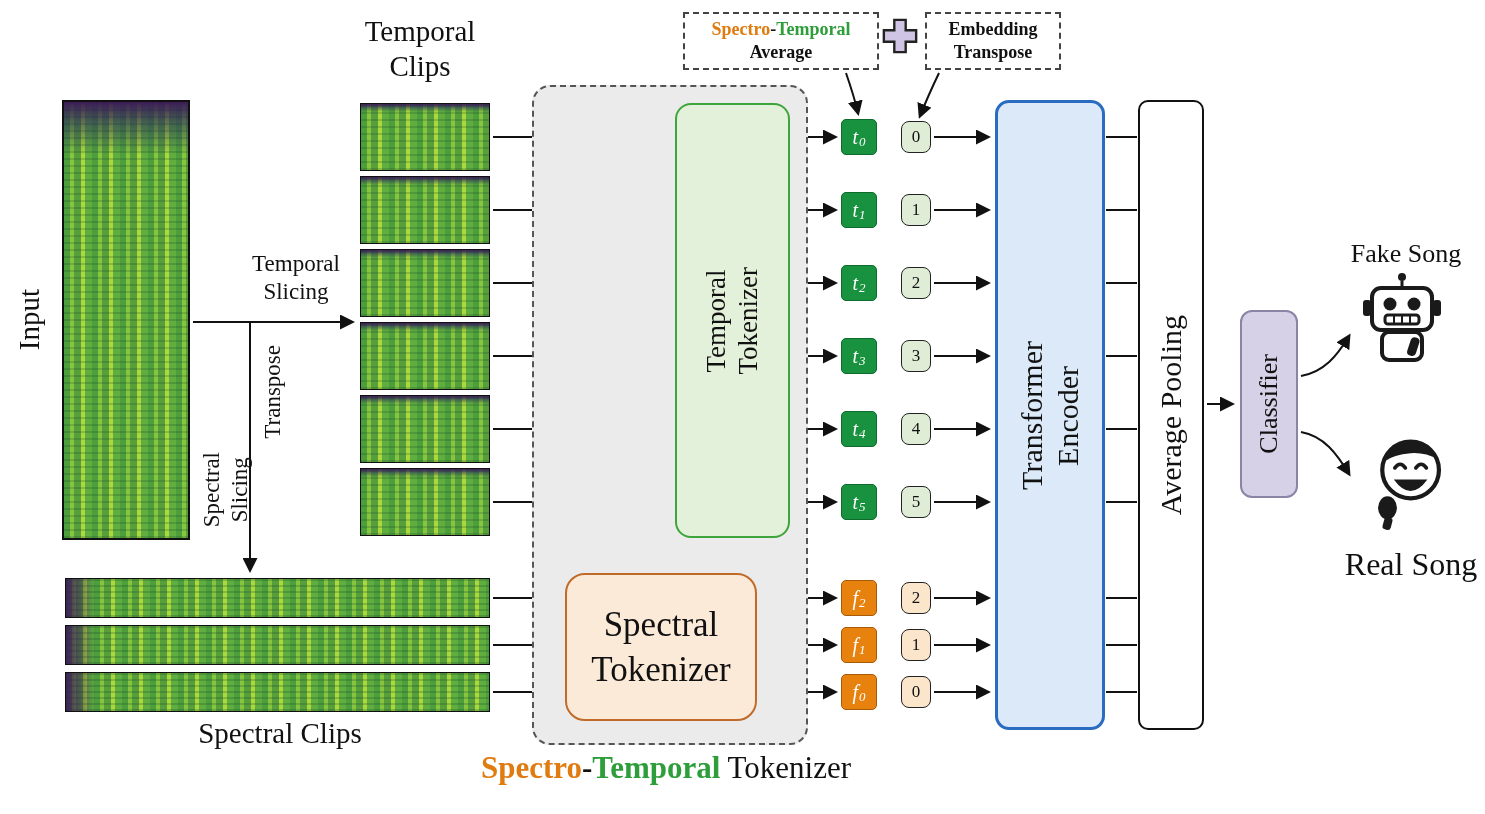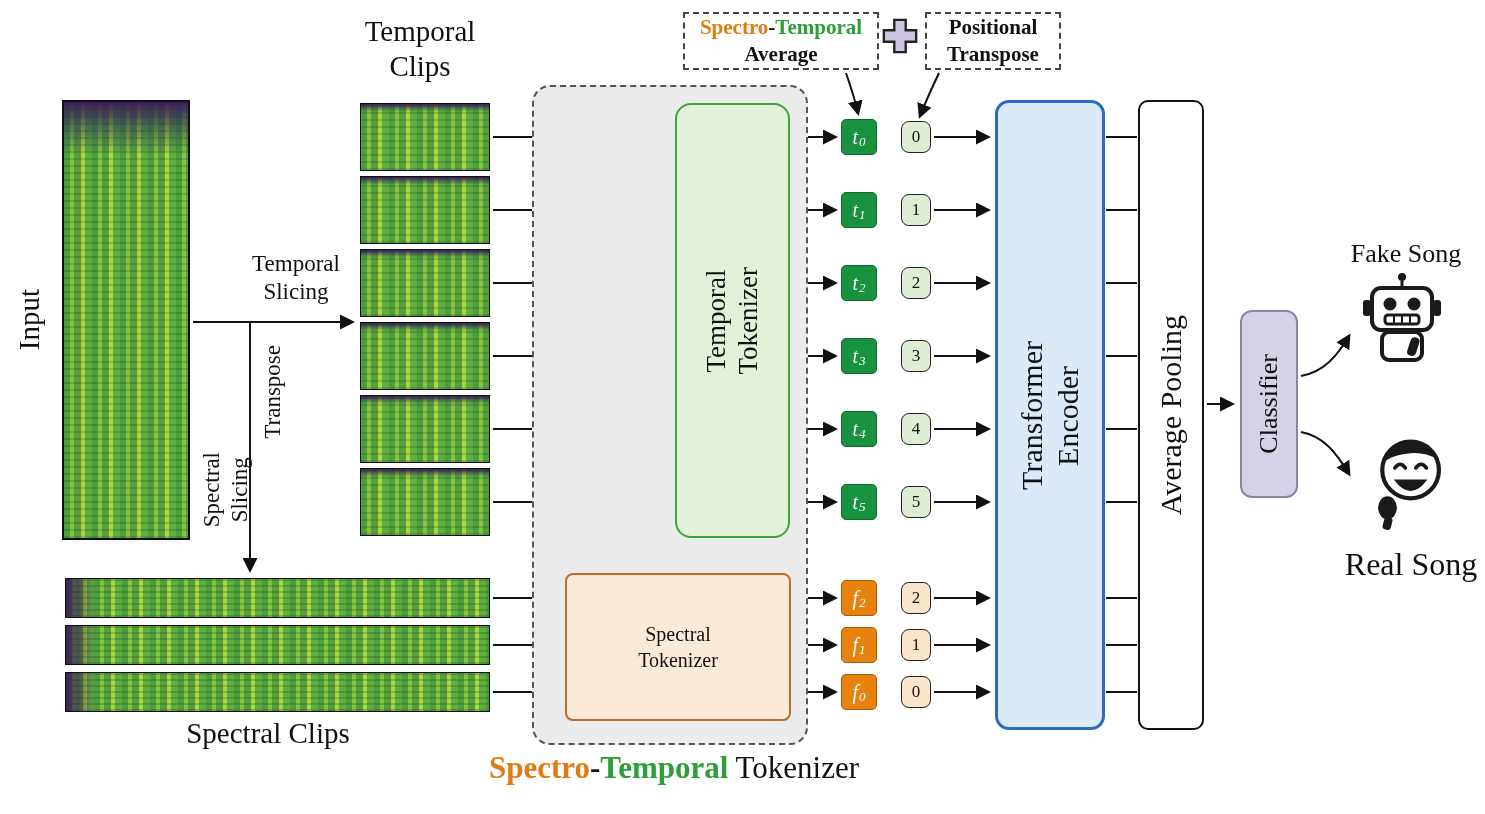--- a/index.html
+++ b/index.html
@@ -30,57 +30,57 @@
   }
   .clips-stack { position:absolute; left:360px; top:103px; width:130px; height:433px; display:flex; flex-direction:column; gap:5px; }
   .strips-stack { position:absolute; left:65px; top:578px; width:425px; height:134px; display:flex; flex-direction:column; gap:7px; }
   .strip { position:relative; border-width:1.5px; flex:1; }
 
   
   .box { position:absolute; display:flex; align-items:center; justify-content:center; box-sizing:border-box; }
   .vtext { writing-mode:vertical-rl; transform:rotate(180deg); white-space:pre-line; text-align:center; line-height:1.2; }
   .dashed-group { left:532px; top:85px; width:276px; height:660px; background:#ebebeb; border:2.5px dashed #555; border-radius:18px; }
   .temporal-tokenizer { left:675px; top:103px; width:115px; height:435px; background:var(--green_fill,#e3f0da); border:2.5px solid var(--green_border,#3ea53b); border-radius:16px; font-size:27px; }
-  .spectral-tokenizer { left:565px; top:573px; width:226px; height:148px; background:var(--orange_fill,#fcead9); border:2.5px solid var(--orange_border,#c06b2a); border-radius:8px; font-size:20px; }
+  .spectral-tokenizer { left:565px; top:573px; width:192px; height:148px; background:var(--orange_fill,#fcead9); border:2.5px solid var(--orange_border,#c06b2a); border-radius:20px; font-size:35px; }
   .spectral-tokenizer span { white-space:pre-line; text-align:center; line-height:1.3; }
   .encoder { left:995px; top:100px; width:110px; height:630px; background:var(--blue_fill,#dbe9f8); border:3px solid var(--blue_border,#2a6cc0); border-radius:14px; font-size:30px; }
   .pooling { left:1138px; top:100px; width:66px; height:630px; background:#fff; border:2.5px solid #111; border-radius:10px; font-size:30px; }
   .classifier { left:1240px; top:310px; width:58px; height:188px; background:var(--classifier_fill,#d7d1e8); border:2.5px solid var(--classifier_border,#8a84a6); border-radius:12px; font-size:26px; }
 
   
   .token { position:absolute; left:841px; width:36px; height:36px; border-radius:5px; display:flex; align-items:center; justify-content:center; color:#fff; font-size:20px; box-sizing:border-box; }
   .token.green { background:var(--token_green,#18923f); border:1.5px solid #0d6b2e; }
   .token.orange { background:var(--token_orange,#e8820f); border:1.5px solid #a85b07; }
   .tb { font-style:italic; }
   .ts { font-style:italic; font-size:13px; margin-left:1px; transform:translateY(5px); }
   .badge { position:absolute; left:901px; width:30px; height:32px; border-radius:8px; border:1.6px solid #222; display:flex; align-items:center; justify-content:center; font-size:17px; box-sizing:border-box; }
   .badge.green { background:var(--badge_green,#dfecd6); }
   .badge.orange { background:var(--badge_orange,#fbe6cb); }
 
   
   .label { position:absolute; text-align:center; white-space:pre-line; line-height:1.2; }
   .rot { position:absolute; display:flex; align-items:center; justify-content:center; }
   .temporal-clips-label { left:330px; top:14px; width:180px; font-size:29px; }
   .temporal-slicing-label { left:232px; top:250px; width:128px; font-size:23px; }
-  .spectral-clips-label { left:78px; top:716px; width:380px; font-size:29px; }
+  .spectral-clips-label { left:90px; top:716px; width:380px; font-size:29px; }
   .input-pos { left:0; top:100px; width:58px; height:440px; }
   .transpose-pos { left:252px; top:328px; width:42px; height:128px; }
   .sslice-pos { left:200px; top:424px; width:52px; height:132px; }
   .fake-label { left:1340px; top:238px; width:132px; font-size:26px; }
   .real-label { left:1340px; top:545px; width:142px; font-size:32px; }
 
   
-  .dashed-box { position:absolute; border:2px dashed #444; background:#fff; display:flex; flex-direction:column; align-items:center; justify-content:center; font-weight:bold; font-size:21px; line-height:1.3; box-sizing:border-box; }
+  .dashed-box { position:absolute; border:2px dashed #444; background:#fff; display:flex; flex-direction:column; align-items:center; justify-content:center; font-weight:bold; font-size:18px; line-height:1.3; box-sizing:border-box; }
   .tokens-box { left:683px; top:12px; width:196px; height:58px; }
   .pos-box { left:925px; top:12px; width:136px; height:58px; }
   .orange-text { color:var(--accent_orange,#e07b10); }
   .green-text { color:var(--accent_green,#2e9e3a); }
   .plus-wrap { position:absolute; left:881px; top:17px; width:38px; height:38px; }
 
-  .caption { position:absolute; left:384px; top:750px; width:580px; text-align:center; font-size:31px; }
+  .caption { position:absolute; left:376px; top:750px; width:580px; text-align:center; font-size:31px; }
   .caption .b { font-weight:bold; }
 
   .icon-wrap { position:absolute; }
 </style>
 </head>
 <body>
 
 <div class="canvas">
 
   <svg class="overlay">
@@ -191,21 +191,21 @@
   <div class="dashed-box tokens-box">
     <div><span class="orange-text">Spectro</span><span>-</span><span class="green-text">Temporal</span></div>
     <div>Average</div>
   </div>
   <div class="plus-wrap">
     <svg viewBox="0 0 40 40" width="38" height="38">
       <path d="M14 3 h12 v11 h11 v12 h-11 v11 h-12 v-11 h-11 v-12 h11 z" fill="var(--plus_fill,#cfc4e4)" stroke="#222" stroke-width="2.5"></path>
     </svg>
   </div>
   <div class="dashed-box pos-box">
-    <div>Positional</div>
+    <div>Embedding</div>
     <div>Transpose</div>
   </div>
 
   <div class="token green" style="top:119px">
       <span class="tb">t</span>
       <span class="ts">0</span>
     </div>
   <div class="token green" style="top:192px">
       <span class="tb">t</span>
       <span class="ts">1</span>

